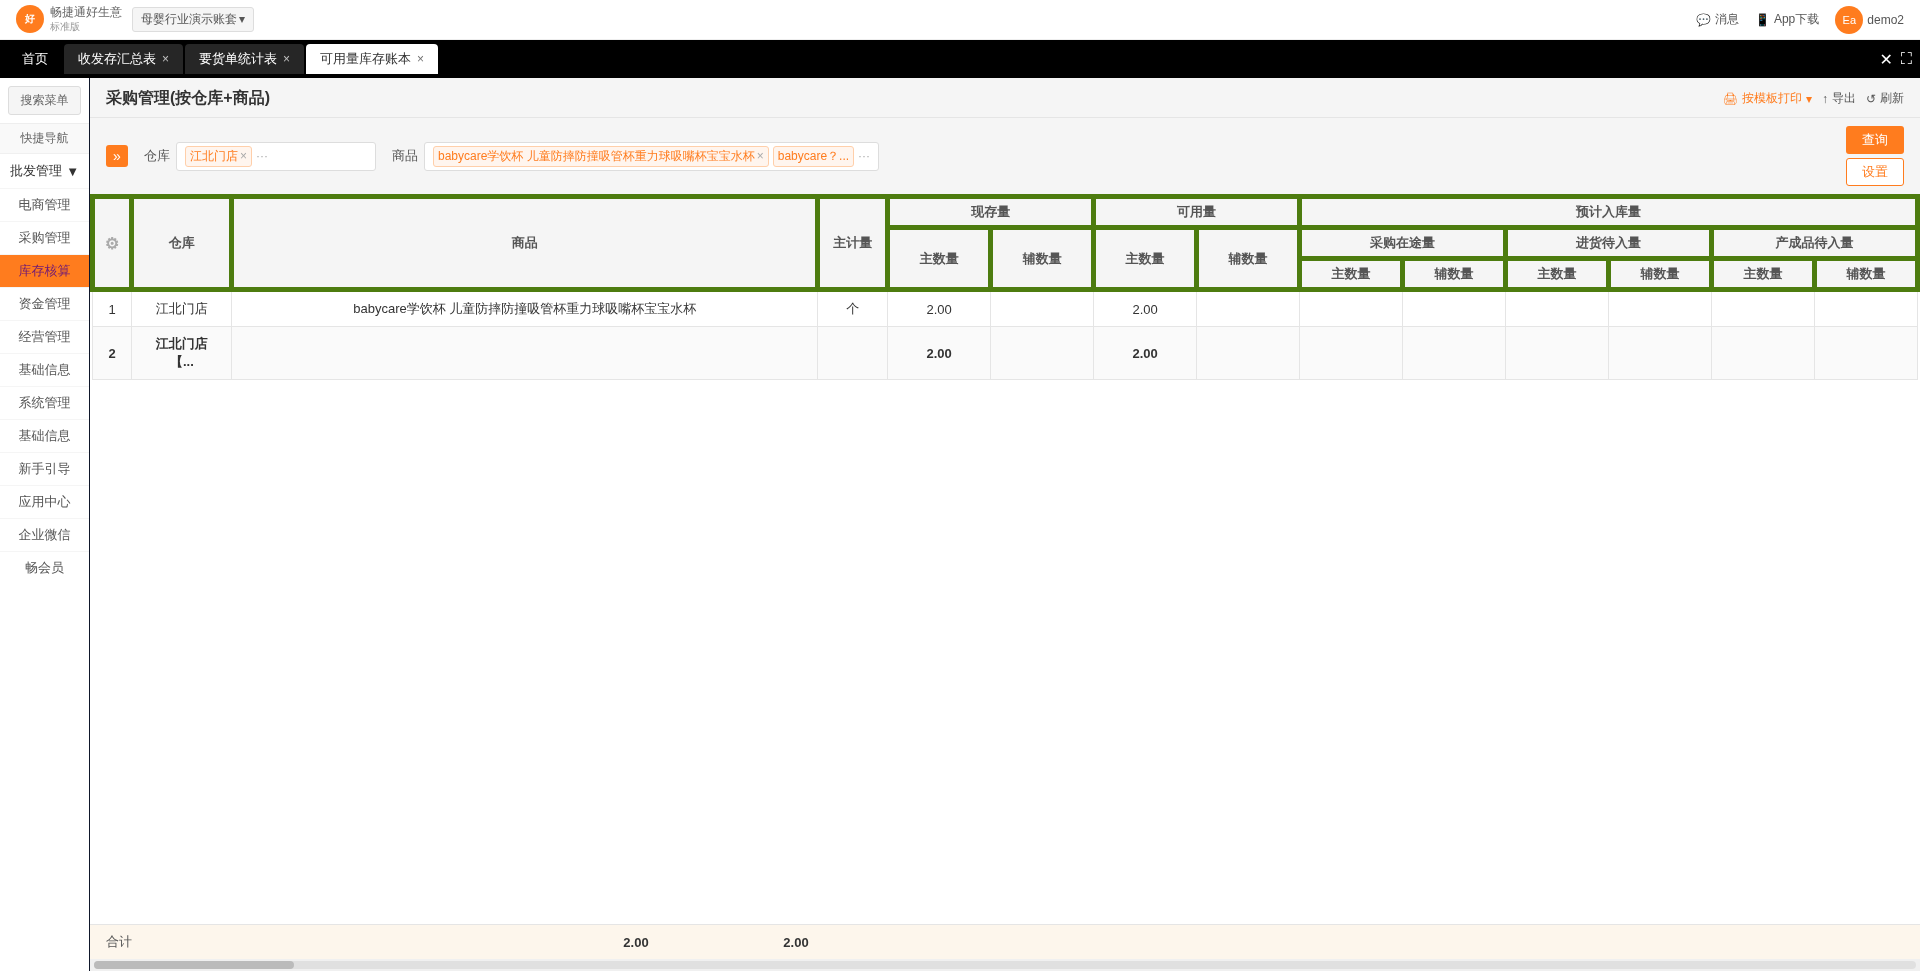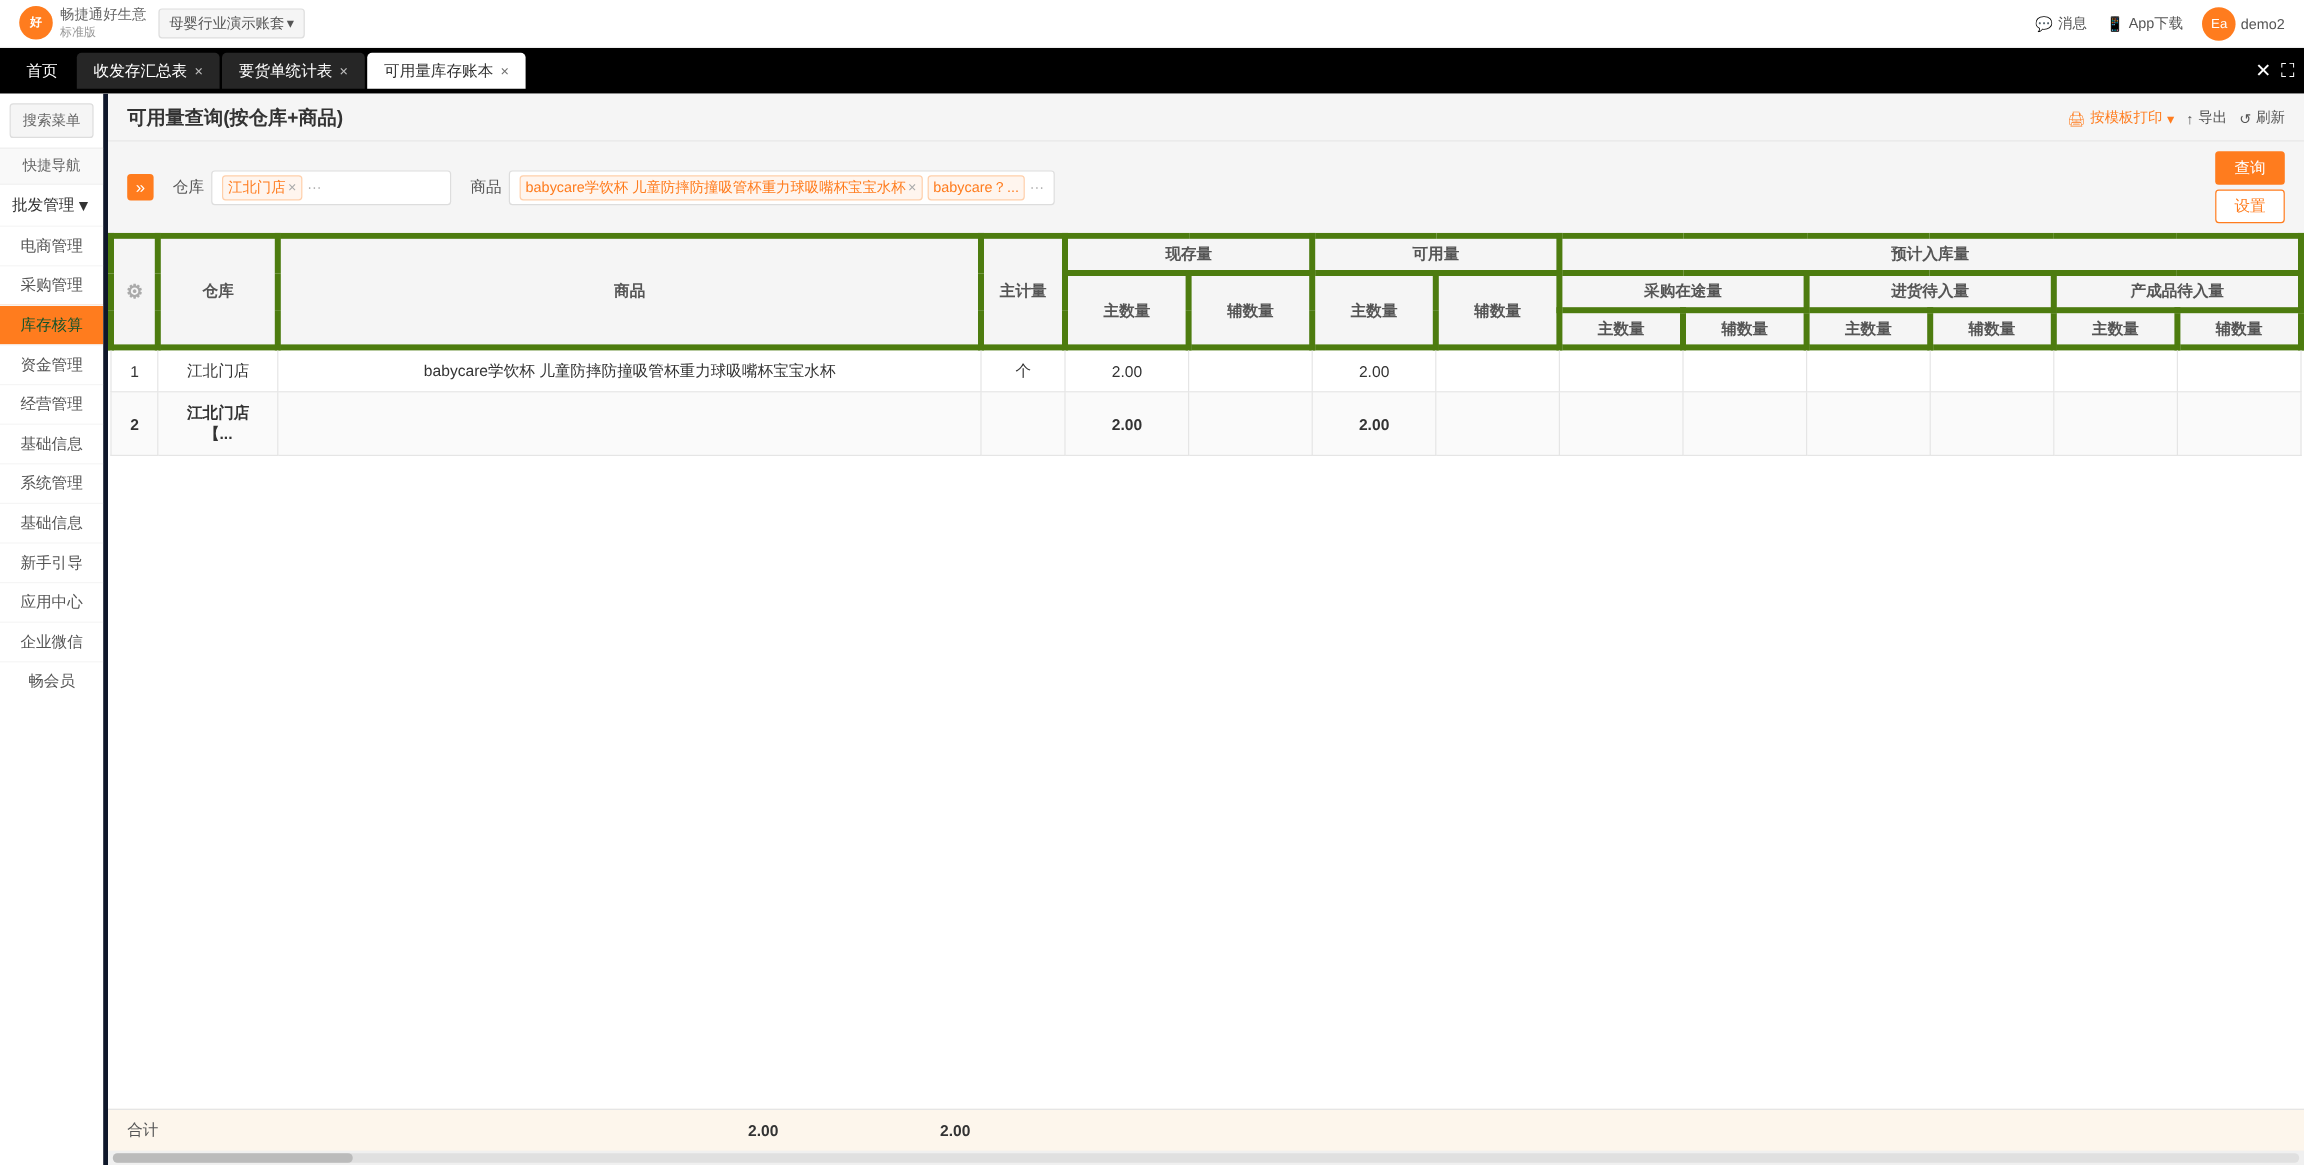--- a/index.html
+++ b/index.html
@@ -37,28 +37,28 @@
     .nav-tab.inactive { background: rgba(255,255,255,0.15); color: #fff; }
     .nav-tab .close-btn { font-size: 12px; cursor: pointer; opacity: 0.7; }
     .nav-tab-home { background: transparent; color: #fff; }
     .nav-right { margin-left: auto; display: flex; align-items: center; gap: 8px; }
     .nav-right-btn { color: #fff; font-size: 16px; cursor: pointer; }
 
     
     .main-layout { display: flex; flex: 1; overflow: hidden; }
 
     
-    .sidebar { width: 90px; background: #fff; border-right: 4px solid #0f172a; display: flex; flex-direction: column; overflow-y: auto; }
+    .sidebar { width: 90px; background: #fff; border-right: 1px solid #0f172a; display: flex; flex-direction: column; overflow-y: auto; }
     .sidebar-search { padding: 8px; }
     .sidebar-search-btn { width: 100%; background: #f5f5f5; border: 1px solid #ddd; border-radius: 3px; padding: 5px; font-size: 12px; color: #666; text-align: center; cursor: pointer; }
     .sidebar-nav-btn { padding: 6px 8px; font-size: 12px; color: #666; text-align: center; cursor: pointer; background: #f9f9f9; border-top: 1px solid #eee; }
     .sidebar-group { }
     .sidebar-group-header { display: flex; align-items: center; justify-content: space-between; padding: 8px 10px; font-size: 13px; color: #333; cursor: pointer; border-top: 1px solid #f0f0f0; }
     .sidebar-item { padding: 7px 10px; font-size: 13px; color: #555; cursor: pointer; text-align: center; border-top: 1px solid #f5f5f5; }
-    .sidebar-item.active { background: #ff7c1e; color: #14532d; }
+    .sidebar-item.active { background: #ff7c1e; color: #701a75; }
 
     
     .content { flex: 1; display: flex; flex-direction: column; overflow: hidden; background: #f0f0f0; }
 
     
     .page-header { background: #f5f5f5; padding: 10px 16px 8px; display: flex; align-items: center; justify-content: space-between; border-bottom: 1px solid #e5e5e5; }
     .page-title { font-size: 16px; font-weight: bold; color: #333; }
     .page-actions { display: flex; align-items: center; gap: 10px; }
     .page-action-btn { display: flex; align-items: center; gap: 4px; font-size: 12px; color: #555; cursor: pointer; }
     .page-action-btn.orange { color: #ff7c1e; }
@@ -178,21 +178,21 @@
     <div class="sidebar-item">基础信息</div>
     <div class="sidebar-item">新手引导</div>
     <div class="sidebar-item">应用中心</div>
     <div class="sidebar-item">企业微信</div>
     <div class="sidebar-item">畅会员</div>
   </div>
 
   <div class="content">
 
     <div class="page-header">
-      <div class="page-title">可用量查询(按仓库+商品)</div>
+      <div class="page-title">采购管理(按仓库+商品)</div>
       <div class="page-actions">
         <div class="page-action-btn orange">
           <span>🖨</span>
           <span>按模板打印</span>
           <span>▾</span>
         </div>
         <div class="page-action-btn">
           <span>↑</span>
           <span>导出</span>
         </div>

